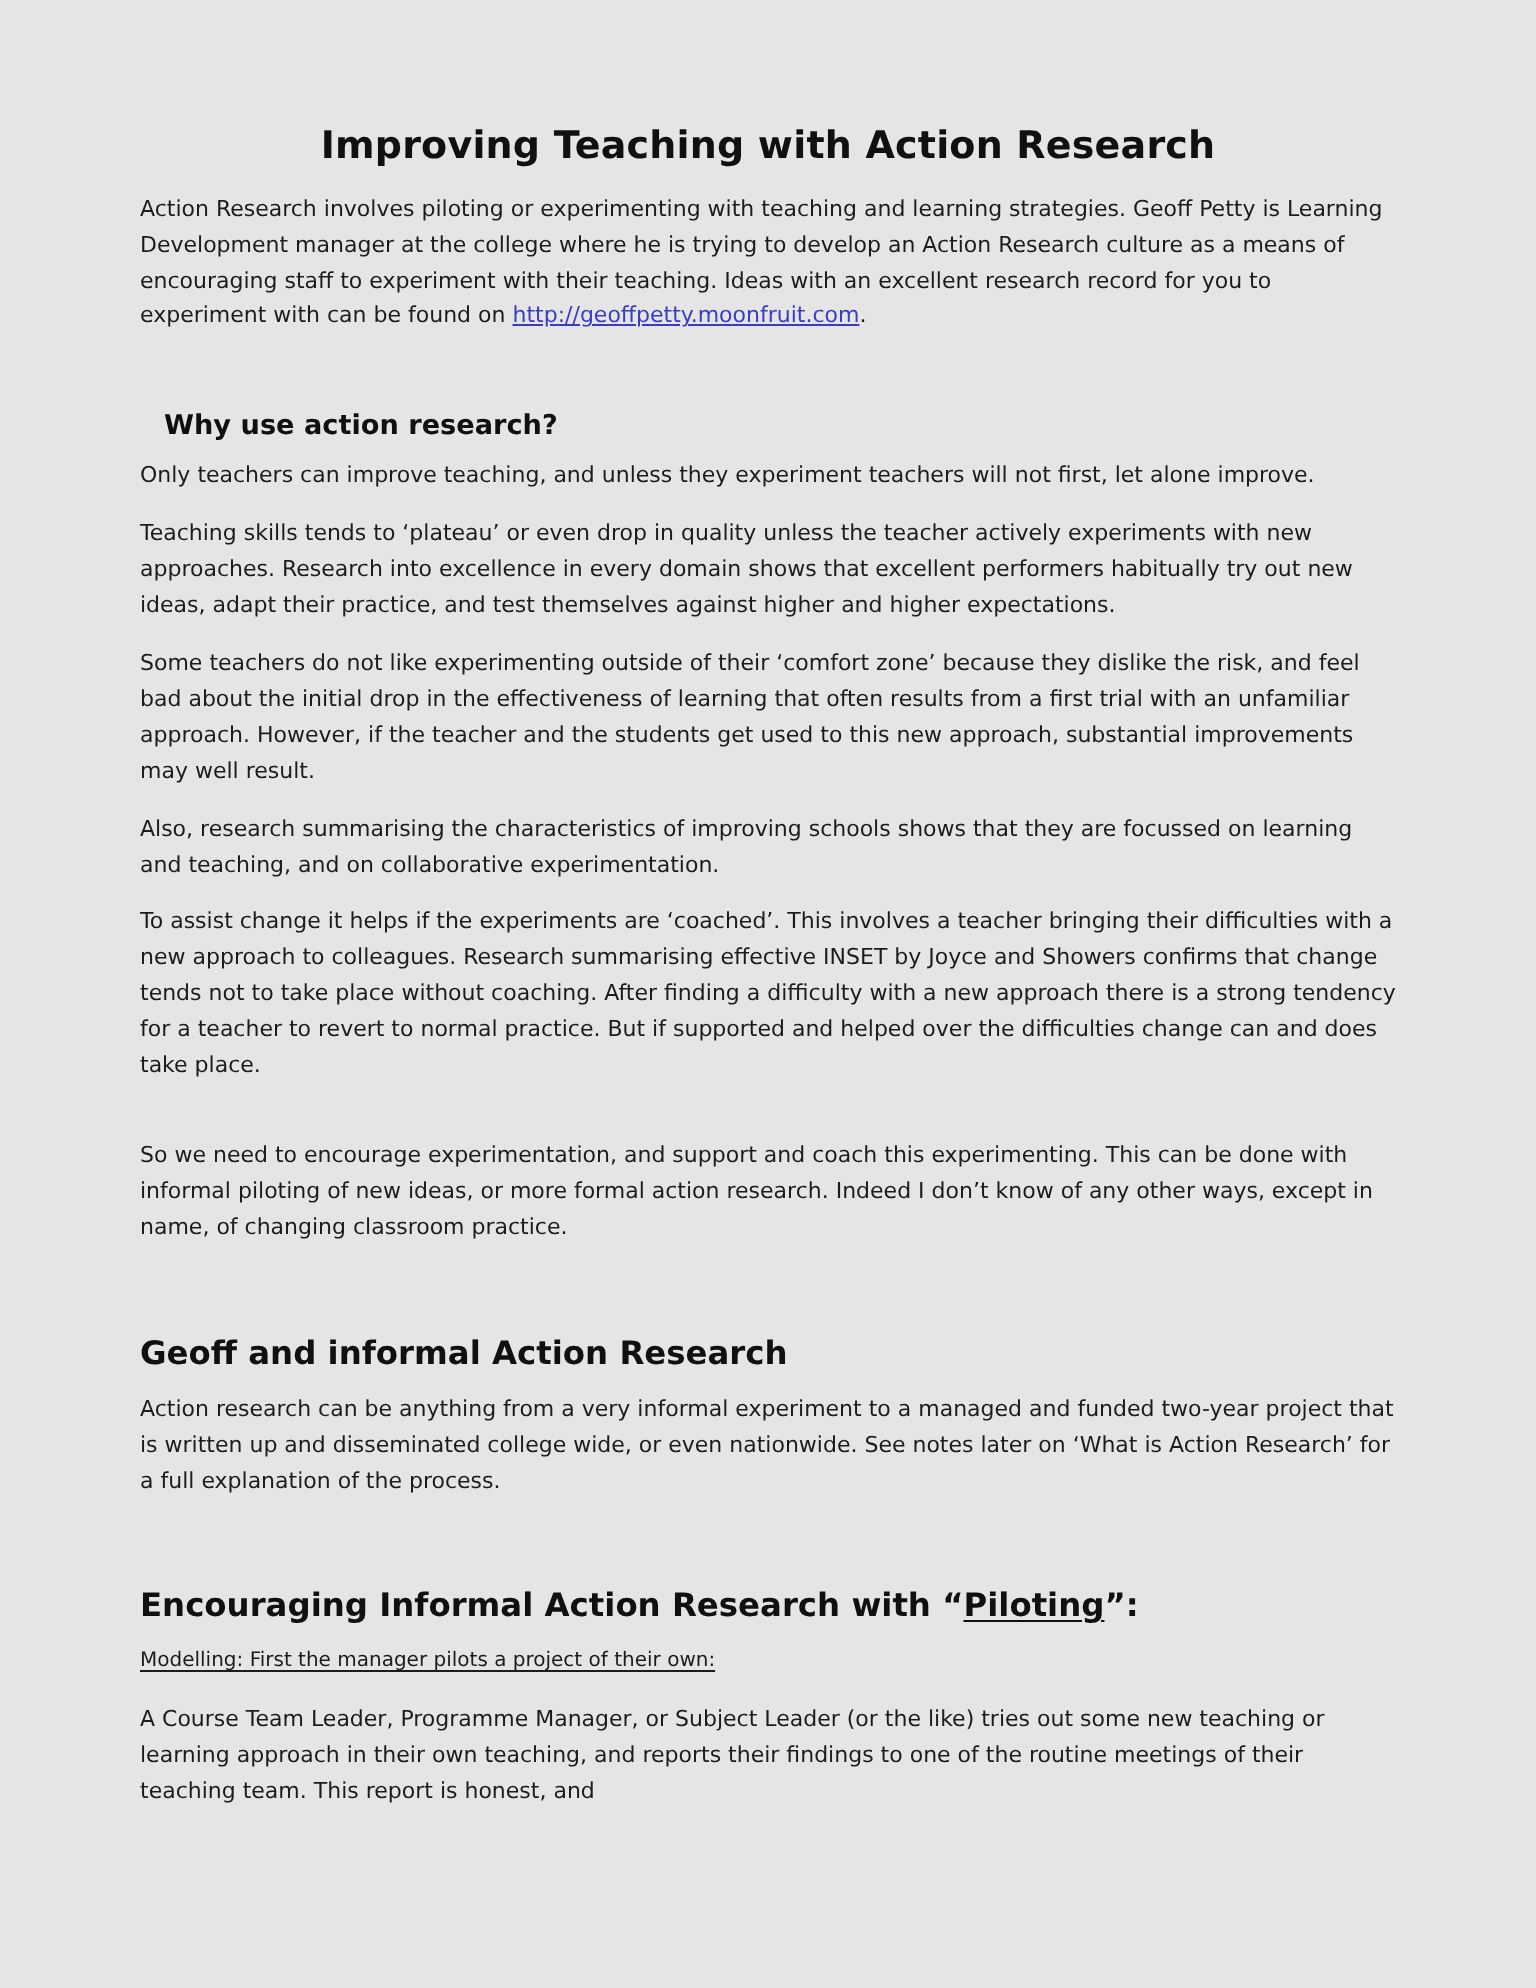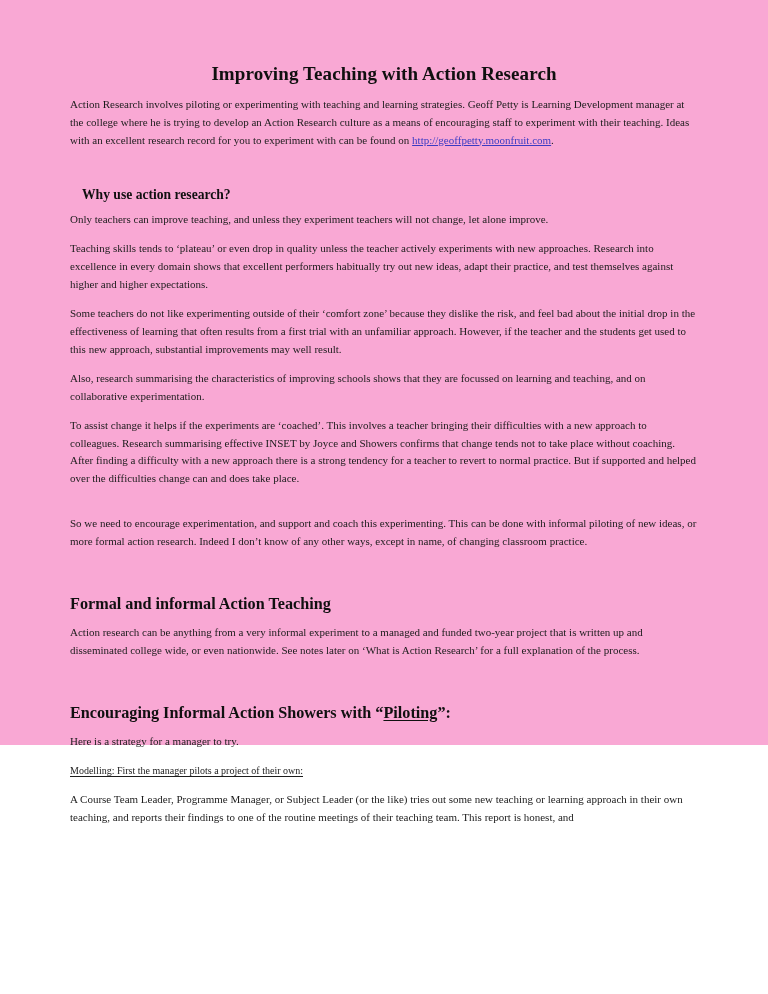--- a/index.html
+++ b/index.html
@@ -12,25 +12,24 @@
     width: 768px;
     height: 994px;
     font-family: "DejaVu Sans", "Liberation Sans", sans-serif;
     color: #1a1a1a;
     -webkit-font-smoothing: antialiased;
     overflow: hidden;
   }
   .page {
     position: relative;
     width: 768px;
-    height: 745px;
+    height: 994px;
     box-sizing: border-box;
     padding: 62px 70px 0 70px;
-    background: #f9a8d4;
-    font-family: Liberation Serif, serif;
+    background: #e5e5e5;
   }
   .doc-title {
     font-size: 19px;
     font-weight: bold;
     text-align: center;
     letter-spacing: 0.1px;
     margin: 0 0 10px 0;
     line-height: 1.25;
     color: #101010;
   }
@@ -83,43 +82,42 @@
 <div class="page">
 
   <h1 class="doc-title">Improving Teaching with Action Research</h1>
 
   <p class="body-text"><span>Action Research involves piloting or experimenting with teaching and learning strategies. Geoff Petty is Learning Development manager at the college where he is trying to develop an Action Research culture as a means of encouraging staff to experiment with their teaching.  Ideas with an excellent research record for you to experiment with can be found on </span><a class="weblink" href="#">http://geoffpetty.moonfruit.com</a><span>.</span></p>
 
   <div class="spacer-lg"></div>
 
   <h2 class="h-small">Why use action research?</h2>
 
-  <p class="body-text">Only teachers can improve teaching, and unless they experiment teachers will not change, let alone improve.</p>
+  <p class="body-text">Only teachers can improve teaching, and unless they experiment teachers will not first, let alone improve.</p>
 
   <p class="body-text">Teaching skills tends to ‘plateau’ or even drop in quality unless the teacher actively experiments with new approaches.  Research into excellence in every domain shows that excellent performers habitually try out new ideas, adapt their practice, and test themselves against higher and higher expectations.</p>
 
   <p class="body-text">Some teachers do not like experimenting outside of their ‘comfort zone’ because they dislike the risk, and feel bad about the initial drop in the effectiveness of learning that often results from a first trial with an unfamiliar approach.  However, if the teacher and the students get used to this new approach, substantial improvements may well result.</p>
 
   <p class="body-text">Also, research summarising the characteristics of improving schools shows that they are focussed on learning and teaching, and on collaborative experimentation.</p>
 
   <p class="body-text">To assist change it helps if the experiments are ‘coached’.  This involves a teacher bringing their difficulties with a new approach to colleagues.  Research summarising effective INSET by Joyce and Showers confirms that change tends not to take place without coaching.  After finding a difficulty with a new approach there is a strong tendency for a teacher to revert to normal practice.  But if supported and helped over the difficulties change can and does take place.</p>
 
   <div class="spacer-md"></div>
 
   <p class="body-text">So we need to encourage experimentation, and support and coach this experimenting. This can be done with informal piloting of new ideas, or more formal action research. Indeed I don’t know of any other ways, except in name, of changing classroom practice.</p>
 
   <div class="spacer-xl"></div>
 
-  <h2 class="h-medium">Formal and informal Action Teaching</h2>
+  <h2 class="h-medium">Geoff and informal Action Research</h2>
 
   <p class="body-text">Action research can be anything from a very informal experiment to a managed and funded two-year project that is written up and disseminated college wide, or even nationwide.  See notes later on ‘What is Action Research’ for a full explanation of the process.</p>
 
   <div class="spacer-xl"></div>
 
-  <h2 class="h-medium"><span>Encouraging Informal Action Showers with “</span><span class="underlined">Piloting</span><span>”:</span></h2>
+  <h2 class="h-medium"><span>Encouraging Informal Action Research with “</span><span class="underlined">Piloting</span><span>”:</span></h2>
 
-  <p class="body-text">Here is a strategy for a manager to try.</p>
 
   <p class="underline-line"><span class="u">Modelling: First the manager pilots a project of their own:</span></p>
 
   <p class="body-text">A Course Team Leader, Programme Manager, or Subject Leader (or the like) tries out some new teaching or learning approach in their own teaching, and reports their findings to one of the routine meetings of their teaching team.  This report is honest, and</p>
 
 </div>
 
 </body></html>

